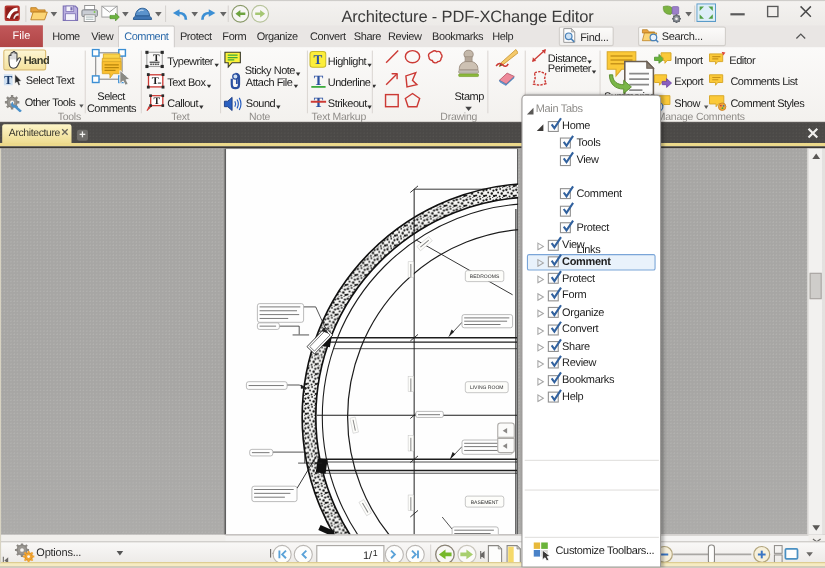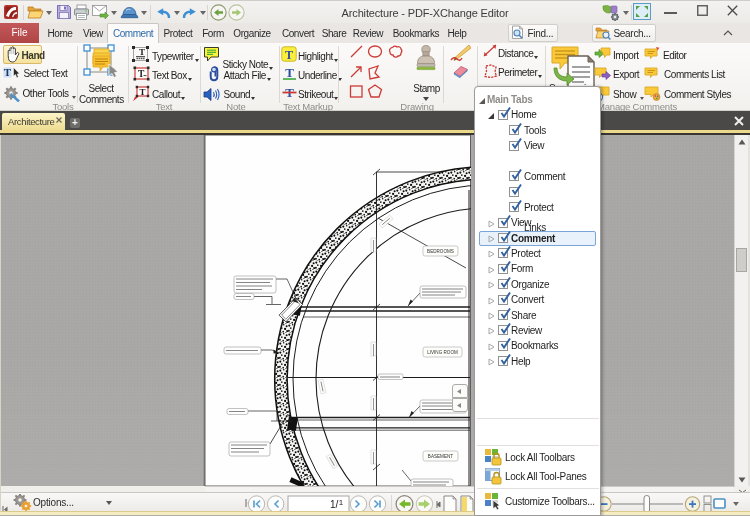--- a/index.html
+++ b/index.html
@@ -4,21 +4,21 @@
 <style>
   * { margin:0; padding:0; box-sizing:border-box; }
   html,body { width:750px; height:516px; overflow:hidden; }
   body { font-family:"Liberation Sans", sans-serif; position:relative; background:#f1efec; }
   .abs { position:absolute; }
   svg.abs { display:block; }
   
   #titlebar { left:0; top:0; width:750px; height:23px; background:linear-gradient(#f4f2f0,#edebe8); border-top:1px solid #cfcdca; }
   .tsep { position:absolute; top:4px; width:1px; height:15px; background:#d7d4d1; }
   .dd { position:absolute; width:0; height:0; border-left:3px solid transparent; border-right:3px solid transparent; border-top:4px solid #666; }
-  #title { position:absolute; left:300px; top:6px; width:250px; text-align:center; font-size:11px; letter-spacing:-0.15px; color:#3b3b3b; }
+  #title { position:absolute; left:300px; top:6px; width:250px; text-align:center; font-size:15px; letter-spacing:-0.15px; color:#3b3b3b; }
   
   #tabrow { left:0; top:23px; width:750px; height:20px; background:#e9e6e4; }
   #filebtn { position:absolute; left:0; top:0; width:39px; height:20px; background:linear-gradient(#c2585a,#b04546); color:#fff; font-size:10px; text-align:center; line-height:20px; }
   .rtab { position:absolute; top:0; height:20px; font-size:10px; letter-spacing:-0.4px; color:#2b2b2b; line-height:21px; transform:translateX(-50%); white-space:nowrap; }
   #activetab { position:absolute; left:107px; top:0; width:52px; height:21px; background:#fbfaf9; border:1px solid #c9c6c3; border-bottom:none; border-radius:2px 2px 0 0; color:#2f6cab; font-size:10px; letter-spacing:-0.45px; text-align:center; line-height:20px; }
   .findbtn { position:absolute; top:1px; height:18px; font-size:10px; letter-spacing:-0.3px; color:#2b2b2b; line-height:18px; white-space:nowrap; } .findbtn svg { display:inline-block; }
   
   #ribbon { left:0; top:43px; width:750px; height:68px; background:linear-gradient(#fbfaf9,#f3f1ee); border-bottom:1px solid #d5d2ce; }
   .rsep { position:absolute; top:3px; width:1px; height:57px; background:#dcd8d4; }
   .glabel { position:absolute; top:57.5px; font-size:9.5px; letter-spacing:-0.2px; color:#8f8c88; white-space:nowrap; transform:translateX(-50%); }
@@ -175,21 +175,21 @@
   <div class="rtab" style="left:416px">Bookmarks</div>
   <div class="rtab" style="left:457px">Help</div>
   <div id="activetab">Comment</div>
   <div class="findbtn" style="left:508px;border:1px solid #d2cfcb;border-radius:2px;background:linear-gradient(#fcfbfa,#f0eeec);padding:0 4px 0 2px">
     <svg style="vertical-align:-3px" width="14" height="15" viewBox="0 0 14 15">
         <path d="M1.5 1 L8.5 1 L11.5 4 L11.5 13.5 L1.5 13.5 Z" fill="#fdfdfd" stroke="#999" stroke-width="0.9"></path>
         <path d="M8.5 1 L8.5 4 L11.5 4 Z" fill="#d8d8d8" stroke="#999" stroke-width="0.7"></path>
         <circle cx="6" cy="8" r="3" fill="#cfe3f5" stroke="#4a82b8" stroke-width="1.1"></circle>
         <line x1="8.2" y1="10.2" x2="11" y2="13" stroke="#4a82b8" stroke-width="1.5"></line>
       </svg> Find...</div>
-  <div class="findbtn" style="left:592px;border:1px solid #d2cfcb;border-radius:2px;background:linear-gradient(#fcfbfa,#f0eeec);padding:0 4px 0 2px">
+  <div class="findbtn" style="left:580px;border:1px solid #d2cfcb;border-radius:2px;background:linear-gradient(#fcfbfa,#f0eeec);padding:0 20px 0 2px">
     <svg style="vertical-align:-3px" width="16" height="14" viewBox="0 0 16 14">
         <path d="M1 2 L5.5 2 L7 4 L12 4 L12 5 L1 5 Z" fill="#e8a33d" stroke="#b97d20" stroke-width="0.7"></path>
         <path d="M1 12 L2.8 5 L14 5 L11.8 12 Z" fill="#fcd575" stroke="#b97d20" stroke-width="0.7"></path>
         <circle cx="11" cy="9" r="3" fill="#e9f1fa" stroke="#4a82b8" stroke-width="1.1"></circle>
         <line x1="13.2" y1="11.2" x2="15.4" y2="13.4" stroke="#4a82b8" stroke-width="1.4"></line>
       </svg> Search...</div>
   <svg class="abs" style="left:723px;top:6px" width="10" height="7" viewBox="0 0 10 7">
       <path d="M1 6 L5 2 L9 6" fill="none" stroke="#555" stroke-width="1.2"></path>
     </svg>
 </div>
@@ -387,21 +387,21 @@
 
   <svg class="abs" style="left:483px;top:1px" width="14" height="13" viewBox="0 0 14 13">
       <path d="M1 12 L13 1" stroke="#cc3a35" stroke-width="1.2"></path>
       <path d="M13 1 L12.6 5 L9.5 1.6 Z" fill="#cc3a35"></path>
       <path d="M1 12 L1.4 8 L4.5 11.4 Z" fill="#cc3a35"></path>
     </svg>
   <div class="ritem" style="left:498px;top:5px">Distance<span class="cma"></span></div>
   <svg class="abs" style="left:483px;top:21px" width="15" height="15" viewBox="0 0 15 15">
       <path d="M3 2 L8 1 L13 3 L12 8 L13.5 12 L8 13.5 L2 12.5 L3.5 7 Z" fill="none" stroke="#cc3a35" stroke-width="1.3" stroke-dasharray="2.2 1.1"></path>
     </svg>
-  <div class="ritem" style="left:498px;top:24px">Perimeter<span class="cma"></span></div>
+  <div class="ritem" style="left:498px;top:14px">Perimeter<span class="cma"></span></div>
   <div class="rsep" style="left:545px"></div>
 
   <svg class="abs" style="left:551px;top:3px" width="46" height="44" viewBox="0 0 46 44">
       <path d="M1 1 L27 1 L27 17 L14 17 L9 23 L9 17 L1 17 Z" fill="#fbc938" stroke="#d9a92a" stroke-width="1"></path>
       <g stroke="#c9941a" stroke-width="1.4">
         <line x1="4" y1="5" x2="24" y2="5"></line>
         <line x1="4" y1="8.5" x2="24" y2="8.5"></line>
         <line x1="4" y1="12" x2="18" y2="12"></line>
       </g>
       <path d="M17 10 L37 10 L43 16 L43 42 L17 42 Z" fill="#fdfdfd" stroke="#6a5f55" stroke-width="1.4"></path>
@@ -736,21 +736,21 @@
   </svg>
 </div>
 <div class="abs" id="bottomstrip"></div>
 <div class="abs" style="left:748px;top:135px;width:2px;height:351px;background:#e4e2df"></div>
 <div class="abs" style="left:0;top:135px;width:1px;height:377px;background:#d8d3c2"></div>
 <div class="abs" id="popup">
 <div class="mrow" style="top:6px">
       <svg style="position:absolute;left:0px;top:4px" width="8" height="8" viewBox="0 0 8 8">
         <path d="M7 1 L7 7 L1 7 Z" fill="#5a5856"></path>
       </svg>
-      <span class="txt" style="left:9px;font-weight:bold;color:#8f8d8a">Main Tabs</span>
+      <span class="txt" style="left:9px;font-weight:normal;color:#8f8d8a">Main Tabs</span>
     </div>
 <div class="mrow" style="top:21.3px">
       <svg style="position:absolute;left:9px;top:4px" width="8" height="8" viewBox="0 0 8 8">
         <path d="M7 1 L7 7 L1 7 Z" fill="#3c3a38"></path>
       </svg>
       <div class="chk" style="left:19.5px">
         <svg width="13" height="14" viewBox="0 0 13 14">
           <path d="M2.5 7 L5 10.5 L11 1.5" fill="none" stroke="#31619e" stroke-width="1.9"></path>
         </svg>
       </div>
@@ -901,47 +901,20 @@
         <path d="M1 1 L6 4 L1 7 Z" fill="none" stroke="#a8a8a8" stroke-width="1"></path>
       </svg>
       <div class="chk" style="left:19.5px">
         <svg width="13" height="14" viewBox="0 0 13 14">
           <path d="M2.5 7 L5 10.5 L11 1.5" fill="none" stroke="#31619e" stroke-width="1.9"></path>
         </svg>
       </div>
       <span class="txt" style="left:33px;position:absolute;">Help</span>
     </div>
 <div class="msep" style="top:330.5px"></div>
-<div class="cmdrow" style="top:361.5px;height:18px">
-      <span style="position:absolute;left:7px;top:0px"><svg width="17" height="17" viewBox="0 0 17 17">
-          <g>
-            <rect x="0" y="0" width="6" height="6" fill="#e8b93a"></rect>
-            <rect x="7" y="0" width="6" height="6" fill="#6ab43a"></rect>
-            <rect x="0" y="7" width="6" height="6" fill="#4a82c8"></rect>
-            <rect x="7" y="7" width="6" height="6" fill="#d8d6d2"></rect>
-          </g>
-          <g>
-            <rect x="7" y="9" width="9" height="7" rx="1" fill="#f2c53a" stroke="#b8921a" stroke-width="0.8"></rect>
-            <path d="M9 9 V7 a2.5 2.5 0 0 1 5 0 V9" fill="none" stroke="#b8921a" stroke-width="1.4"></path>
-          </g>
-        </svg></span>
-      <span style="position:absolute;left:27px;top:3px">Lock All Toolbars</span>
-    </div>
-<div class="cmdrow" style="top:380.5px;height:18px">
-      <span style="position:absolute;left:7px;top:0px"><svg width="17" height="17" viewBox="0 0 17 17">
-          <rect x="0.5" y="0.5" width="14" height="12" fill="#fdfdfd" stroke="#7a9fc8" stroke-width="1"></rect>
-          <rect x="0.5" y="0.5" width="14" height="2.5" fill="#b8cfe8"></rect>
-          <rect x="0.5" y="3" width="5" height="9.5" fill="#7aa8d8"></rect>
-          <g>
-            <rect x="7" y="9" width="9" height="7" rx="1" fill="#f2c53a" stroke="#b8921a" stroke-width="0.8"></rect>
-            <path d="M9 9 V7 a2.5 2.5 0 0 1 5 0 V9" fill="none" stroke="#b8921a" stroke-width="1.4"></path>
-          </g>
-        </svg></span>
-      <span style="position:absolute;left:27px;top:3px">Lock All Tool-Panes</span>
-    </div>
 <div class="cmdrow" style="top:405.5px;height:18px">
       <span style="position:absolute;left:7px;top:0px"><svg width="17" height="17" viewBox="0 0 17 17">
           <g>
             <rect x="0" y="0" width="6" height="6" fill="#e8b93a"></rect>
             <rect x="7" y="0" width="6" height="6" fill="#6ab43a"></rect>
             <rect x="0" y="7" width="6" height="6" fill="#4a82c8"></rect>
             <rect x="7" y="7" width="6" height="6" fill="#d8d6d2"></rect>
           </g>
           <path d="M8 7 L8 16 L10.5 14 L12 17 L14 16 L12.5 13 L15 12.5 Z" fill="#3c3a38" stroke="#fff" stroke-width="0.8"></path>
         </svg></span>

